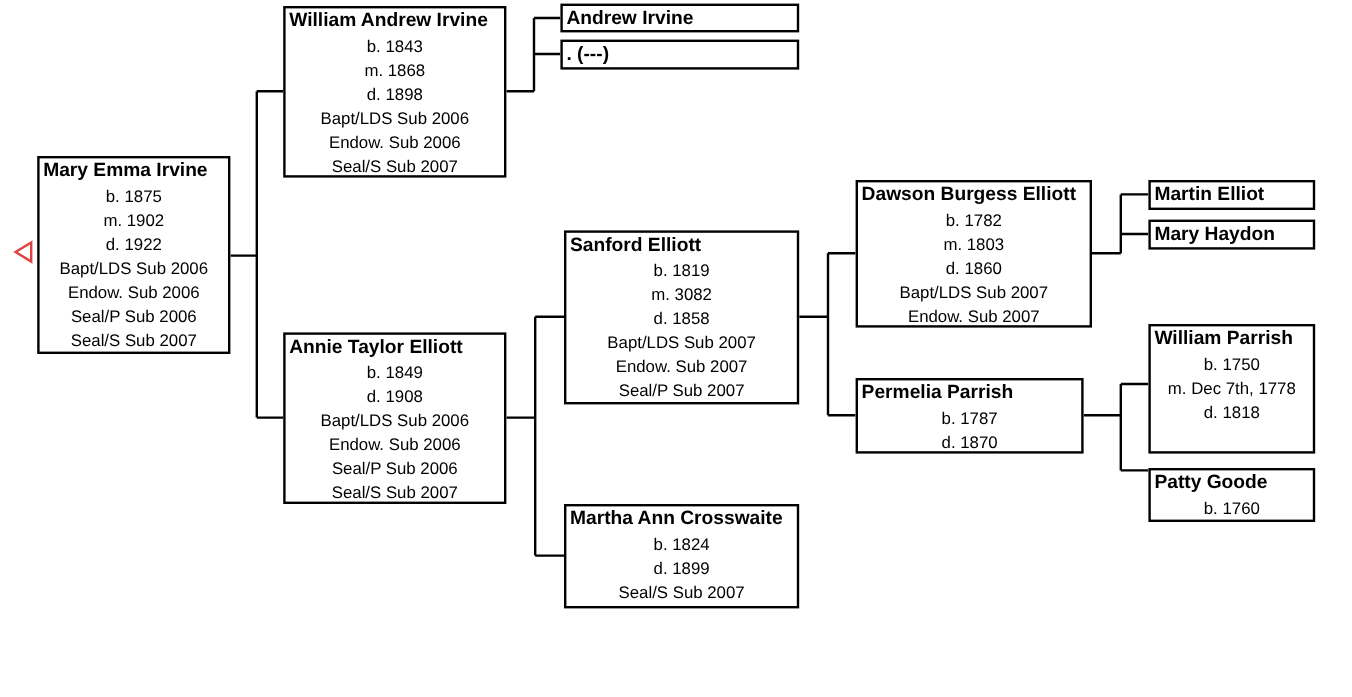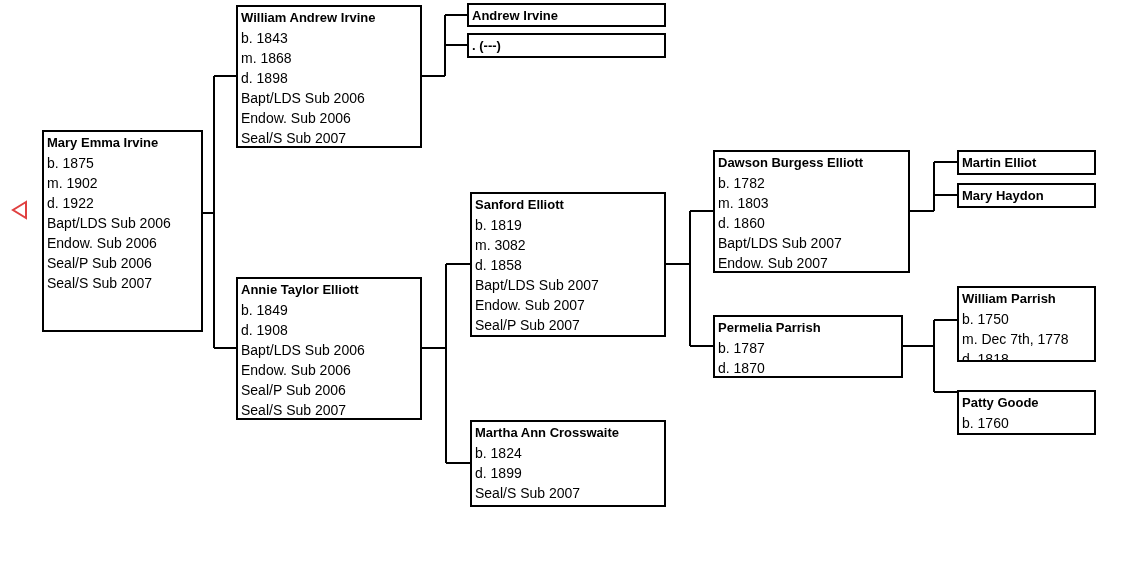--- a/index.html
+++ b/index.html
@@ -15,30 +15,31 @@
   .person {
     position: absolute;
     border: 2px solid #000000;
     background: #ffffff;
     padding: 1px 3px 0 3px;
     overflow: hidden;
     cursor: default;
   }
   .pname {
     font-weight: bold;
-    font-size: 13px;
+    font-size: 16px;
     line-height: 20px;
     color: #000000;
     white-space: nowrap;
   }
   .pdetail {
     font-size: 14px;
     line-height: 20px;
     color: #000000;
     white-space: nowrap;
+    text-align: center;
   }
   #wires {
     position: absolute;
     left: 0; top: 0;
     width: 1127px; height: 581px;
     pointer-events: none;
   }
   #wires .connector { stroke: #000000; stroke-width: 2; fill: none; }
   #nav-arrow { pointer-events: auto; cursor: pointer; }
 </style>
@@ -50,21 +51,21 @@
   <svg id="wires" viewBox="0 0 1127 581" xmlns="http://www.w3.org/2000/svg">
     <path class="connector" d="M192,213 L214,213 M214,76 L214,348 M214,76 L236,76 M214,348 L236,348"></path>
     <path class="connector" d="M422,76 L445,76 M445,15 L445,76 M445,15 L467,15 M445,45 L467,45"></path>
     <path class="connector" d="M422,348 L446,348 M446,264 L446,463 M446,264 L470,264 M446,463 L470,463"></path>
     <path class="connector" d="M666,264 L690,264 M690,211 L690,346 M690,211 L713,211 M690,346 L713,346"></path>
     <path class="connector" d="M910,211 L934,211 M934,162 L934,211 M934,162 L957,162 M934,195 L957,195"></path>
     <path class="connector" d="M903,346 L934,346 M934,320 L934,392 M934,320 L957,320 M934,392 L957,392"></path>
     <polygon id="nav-arrow" points="26,202 13,210 26,218" fill="#ffffff" stroke-width="2" stroke="#e04040"></polygon>
   </svg>
 
-  <div class="person" style="left:42px; top:130px; width:161px; height:202px">
+  <div class="person" style="left:31px; top:130px; width:161px; height:165px">
     <div class="pname">Mary Emma Irvine</div>
     <div class="pdetail">b. 1875</div>
     <div class="pdetail">m. 1902</div>
     <div class="pdetail">d. 1922</div>
     <div class="pdetail">Bapt/LDS Sub 2006</div>
     <div class="pdetail">Endow. Sub 2006</div>
     <div class="pdetail">Seal/P Sub 2006</div>
     <div class="pdetail">Seal/S Sub 2007</div>
   </div>
 
@@ -129,21 +130,21 @@
   </div>
 
   <div class="person" style="left:957px; top:183px; width:139px; height:25px">
     <div class="pname">Mary Haydon</div>
   </div>
 
   <div class="person" style="left:957px; top:150px; width:139px; height:25px">
     <div class="pname">Martin Elliot</div>
   </div>
 
-  <div class="person" style="left:957px; top:286px; width:139px; height:76px">
+  <div class="person" style="left:957px; top:270px; width:139px; height:108px">
     <div class="pname">William Parrish</div>
     <div class="pdetail">b. 1750</div>
     <div class="pdetail">m. Dec 7th, 1778</div>
     <div class="pdetail">d. 1818</div>
   </div>
 
   <div class="person" style="left:957px; top:390px; width:139px; height:45px">
     <div class="pname">Patty Goode</div>
     <div class="pdetail">b. 1760</div>
   </div>

